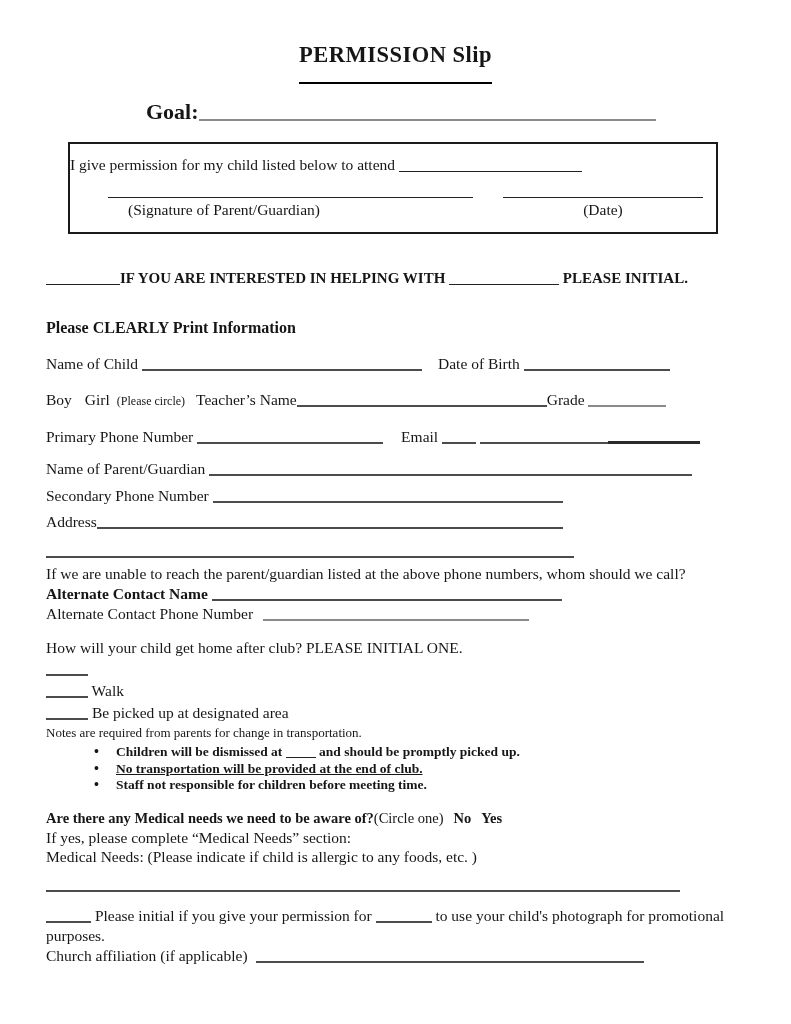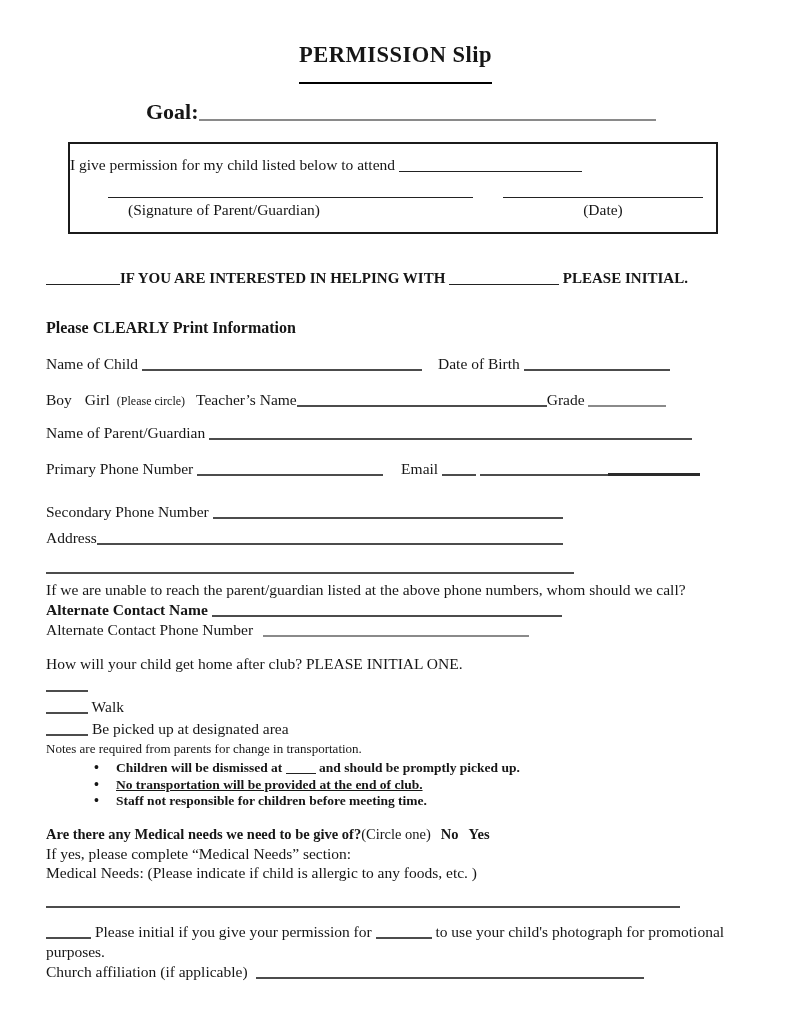--- a/index.html
+++ b/index.html
@@ -93,32 +93,32 @@
     <span>Name of Child</span>
     <span class="bl" style="width:280px"></span><span style="display:inline-block;width:16px"></span><span>Date of Birth</span>
     <span class="bl" style="width:146px"></span>
   </div>
 
   <div class="line" style="margin-top:16px">
     <span>Boy</span><span style="display:inline-block;width:13px"></span><span>Girl</span><span style="display:inline-block;width:7px"></span><span class="sm">(Please circle)</span><span style="display:inline-block;width:11px"></span><span>Teacher’s Name</span><span class="bl" style="width:250px"></span><span>Grade</span>
     <span class="bl gray" style="width:78px"></span>
   </div>
 
-  <div class="line" style="margin-top:12px">
-    <span>Name of Parent/Guardian</span>
-    <span class="bl" style="width:483px"></span>
-  </div>
-
   <div class="line" style="margin-top:16px">
     <span>Primary Phone Number</span>
     <span class="bl" style="width:186px"></span><span style="display:inline-block;width:18px"></span><span>Email</span>
     <span class="bl" style="width:34px"></span><span class="gap4"></span><span class="bl" style="width:128px"></span><span class="bl thick" style="width:92px"></span>
   </div>
 
-  <div class="line" style="margin-top:23px">
+  <div class="line" style="margin-top:12px">
+    <span>Name of Parent/Guardian</span>
+    <span class="bl" style="width:483px"></span>
+  </div>
+
+  <div class="line" style="margin-top:7px">
     <span>Secondary Phone Number</span>
     <span class="bl" style="width:350px"></span>
   </div>
 
   <div class="line" style="margin-top:6px">
     <span>Address</span><span class="bl" style="width:466px"></span>
   </div>
 
   <div class="line" style="margin-top:12px;line-height:14px">
     <span class="bl" style="width:528px"></span>
@@ -159,21 +159,21 @@
     </li>
     <li class="bullet">
       <span class="dot">•</span><span class="ul">No transportation will be provided at the end of club.</span>
     </li>
     <li class="bullet">
       <span class="dot">•</span><span>Staff not responsible for children before meeting time.</span>
     </li>
   </ul>
 
   <div class="line" style="margin-top:14px;font-size:14.5px">
-    <span class="b">Are there any Medical needs we need to be give of?</span><span>(Circle one)</span><span style="display:inline-block;width:10px"></span><span class="b">No</span><span style="display:inline-block;width:10px"></span><span class="b">Yes</span>
+    <span class="b">Are there any Medical needs we need to be aware of?</span><span>(Circle one)</span><span style="display:inline-block;width:10px"></span><span class="b">No</span><span style="display:inline-block;width:10px"></span><span class="b">Yes</span>
   </div>
 
   <div class="line" style="line-height:19px">If yes, please complete “Medical Needs” section:</div>
   <div class="line" style="line-height:19px">Medical Needs: (Please indicate if child is allergic to any foods, etc. )</div>
 
   <div class="line" style="margin-top:12px;line-height:12px">
     <span class="bl" style="width:634px"></span>
   </div>
 
   <div class="line" style="margin-top:14px">

